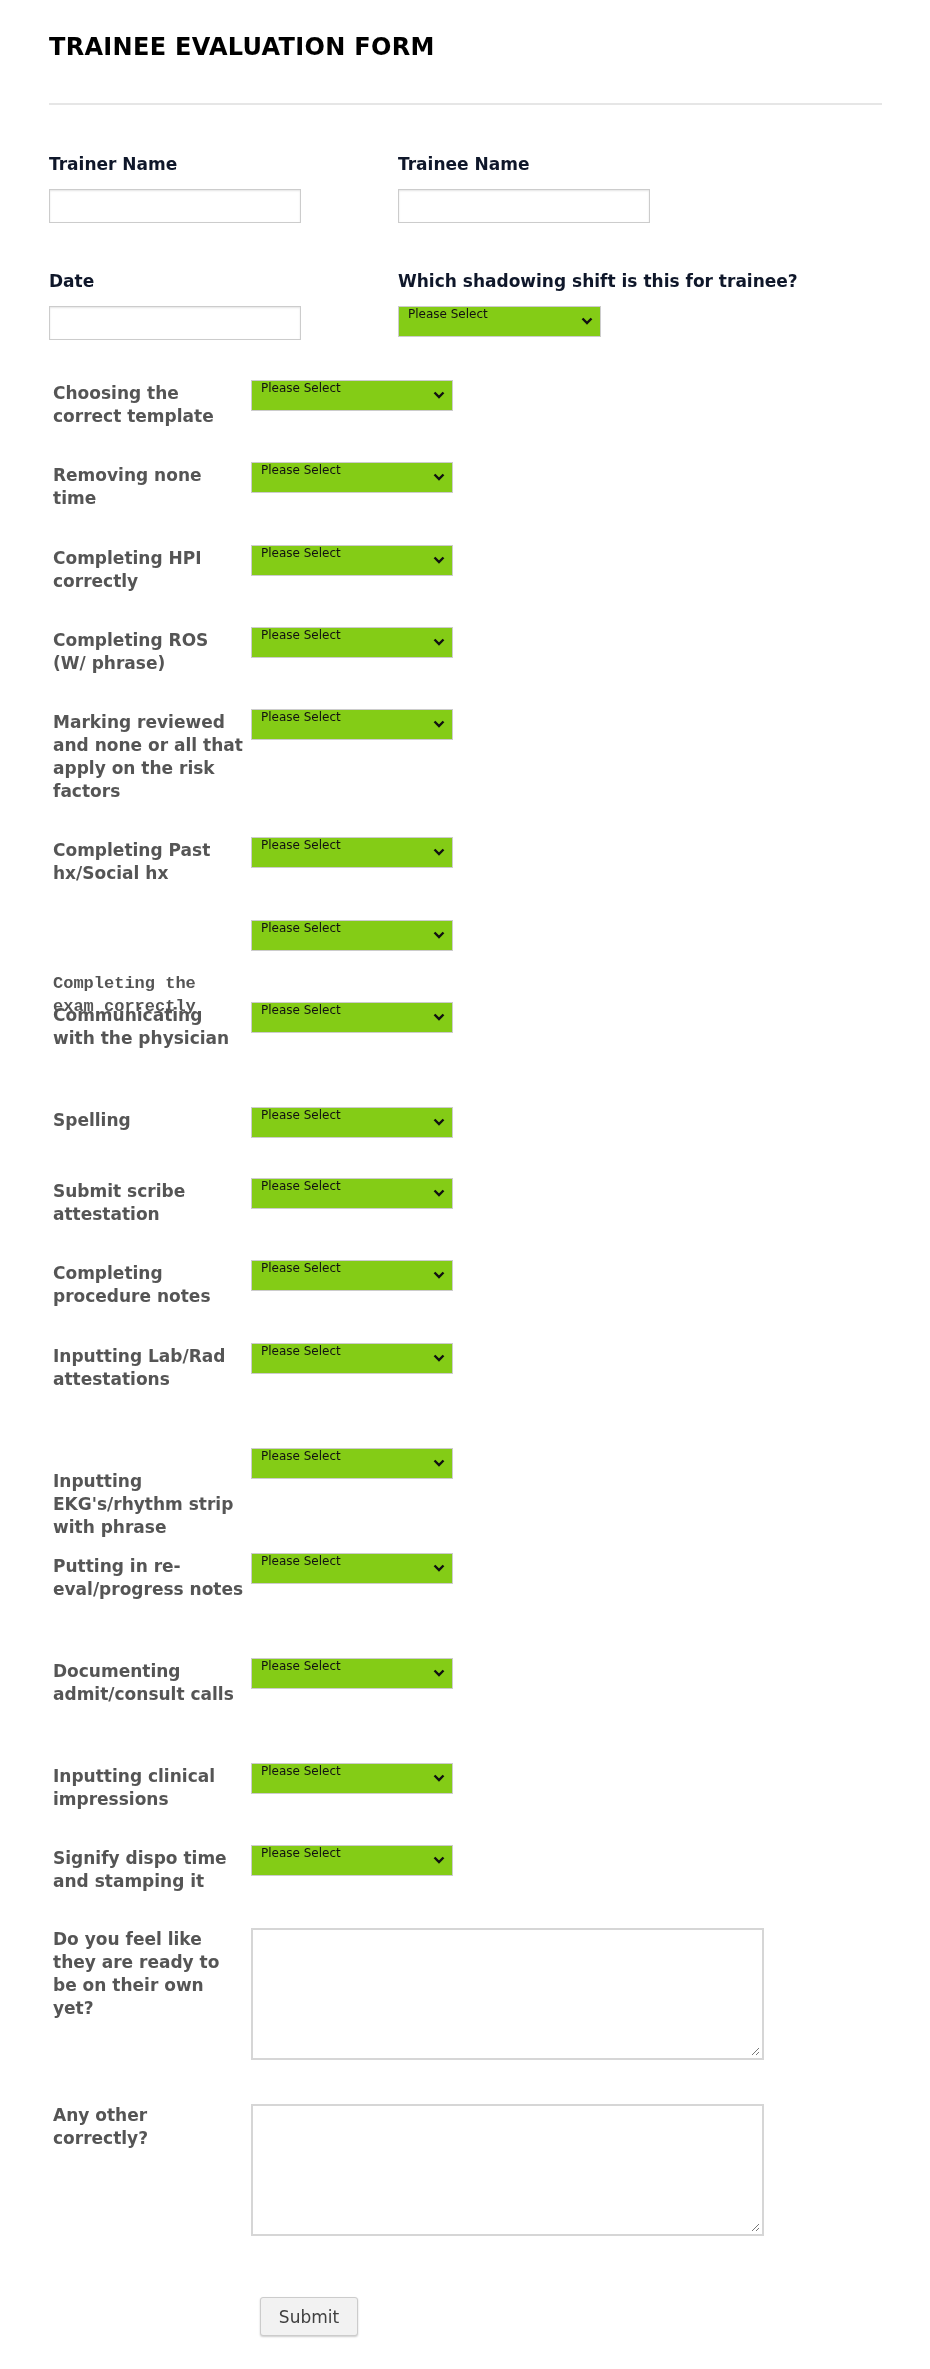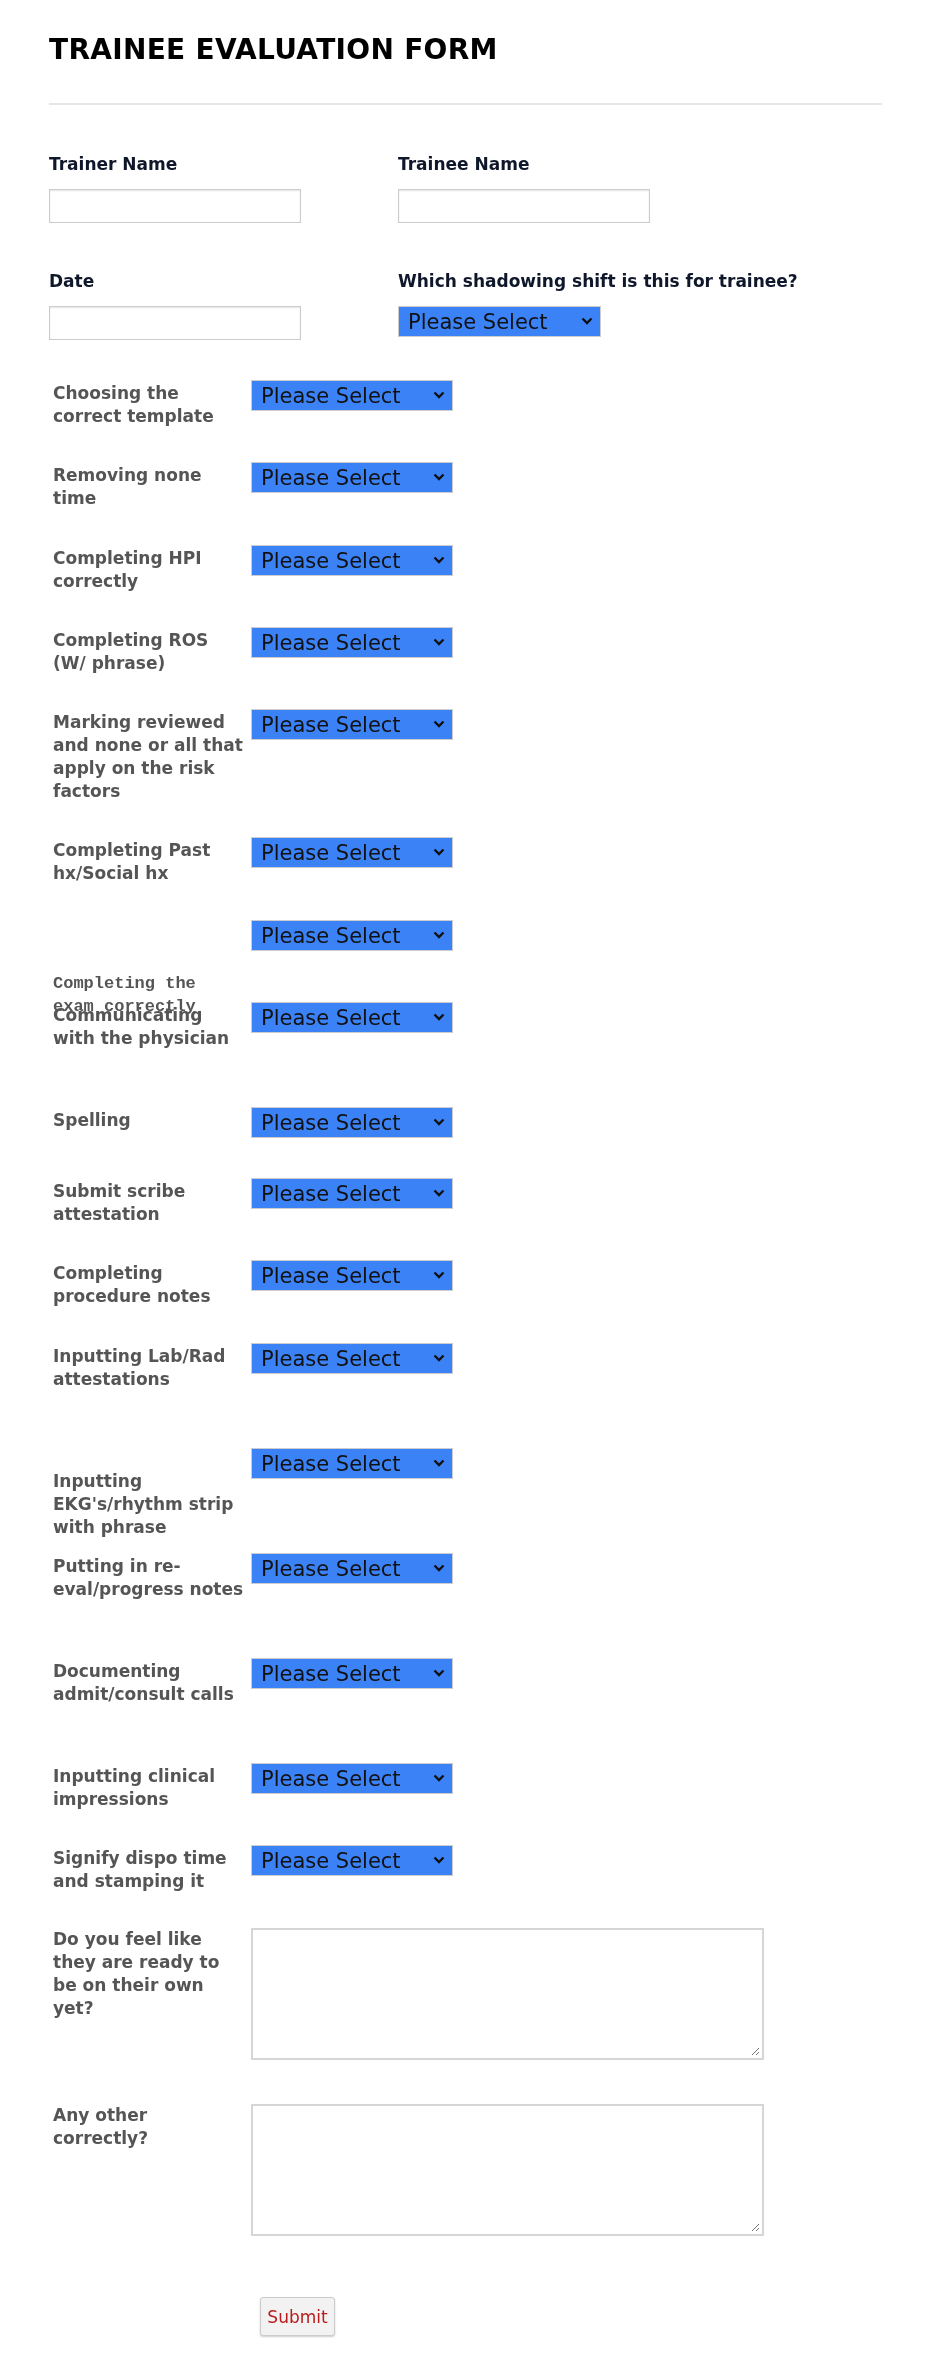--- a/index.html
+++ b/index.html
@@ -1,26 +1,26 @@
 <!DOCTYPE html>
 <html><head>
 <meta charset="utf-8">
 <style>
   html, body { margin:0; padding:0; background:#fff; }
   body { width:930px; height:2369px; position:relative; font-family:"DejaVu Sans", sans-serif; overflow:hidden; }
-  .title { position:absolute; left:49px; top:33px; font-size:28px; font-weight:bold; color:#000; letter-spacing:0.3px; white-space:nowrap; }
+  .title { position:absolute; left:49px; top:33px; font-size:24px; font-weight:bold; color:#000; letter-spacing:0.3px; white-space:nowrap; }
   .divider { position:absolute; left:49px; top:103px; width:833px; height:0; border-top:2px solid #e6e6e6; }
   .top-label { position:absolute; font-size:17px; font-weight:bold; color:#0f172a; white-space:nowrap; }
   .text-input { position:absolute; box-sizing:border-box; width:252px; height:34px; border:1px solid #ccc; box-shadow: inset 0 1px 2px #e4e4e4; background:#fff; }
-  .select { position:absolute; box-sizing:border-box; height:31px; border:1px solid #ccc; background:#3b82f6; font-size:21px; color:#111; display:flex; align-items:center; padding-left:9px; }
+  .select { position:absolute; box-sizing:border-box; height:31px; border:1px solid #ccc; background:#84cc16; font-size:12px; color:#111; display:flex; align-items:flex-start; padding-left:9px; }
   .select .chev { position:absolute; right:7px; top:9px; width:12px; height:10px; }
   .row-label { position:absolute; left:53px; width:192px; font-size:17px; font-weight:bold; color:#555; line-height:23px; }
   .textarea { position:absolute; left:251px; width:513px; height:132px; box-sizing:border-box; border:2px solid #d6d6d6; background:#fff; }
   .textarea .grip { position:absolute; right:2px; bottom:2px; width:10px; height:10px; }
-  .submit { position:absolute; left:260px; top:2297px; width:75px; height:39px; box-sizing:border-box; border:1px solid #ccc; border-radius:3px; background:#f2f2f2; box-shadow:0 1px 2px #ccc; color:#b91c1c; font-size:17px; display:flex; align-items:center; justify-content:center; }
+  .submit { position:absolute; left:260px; top:2297px; width:98px; height:39px; box-sizing:border-box; border:1px solid #ccc; border-radius:3px; background:#f2f2f2; box-shadow:0 1px 2px #ccc; color:#404040; font-size:17px; display:flex; align-items:center; justify-content:center; }
 </style>
 </head>
 <body>
 
 <div class="title">TRAINEE EVALUATION FORM</div>
 <div class="divider"></div>
 
 <div class="top-label" style="left:49px;top:154px;">Trainer Name</div>
 <div class="text-input" style="left:49px;top:189px;"></div>
 

